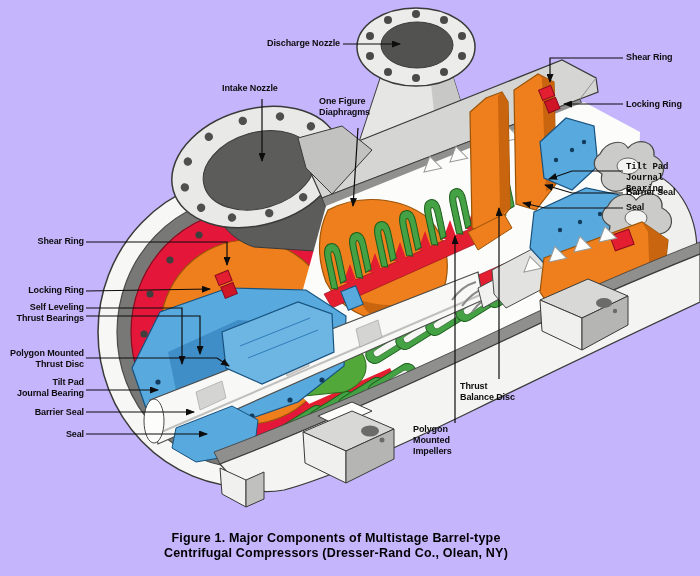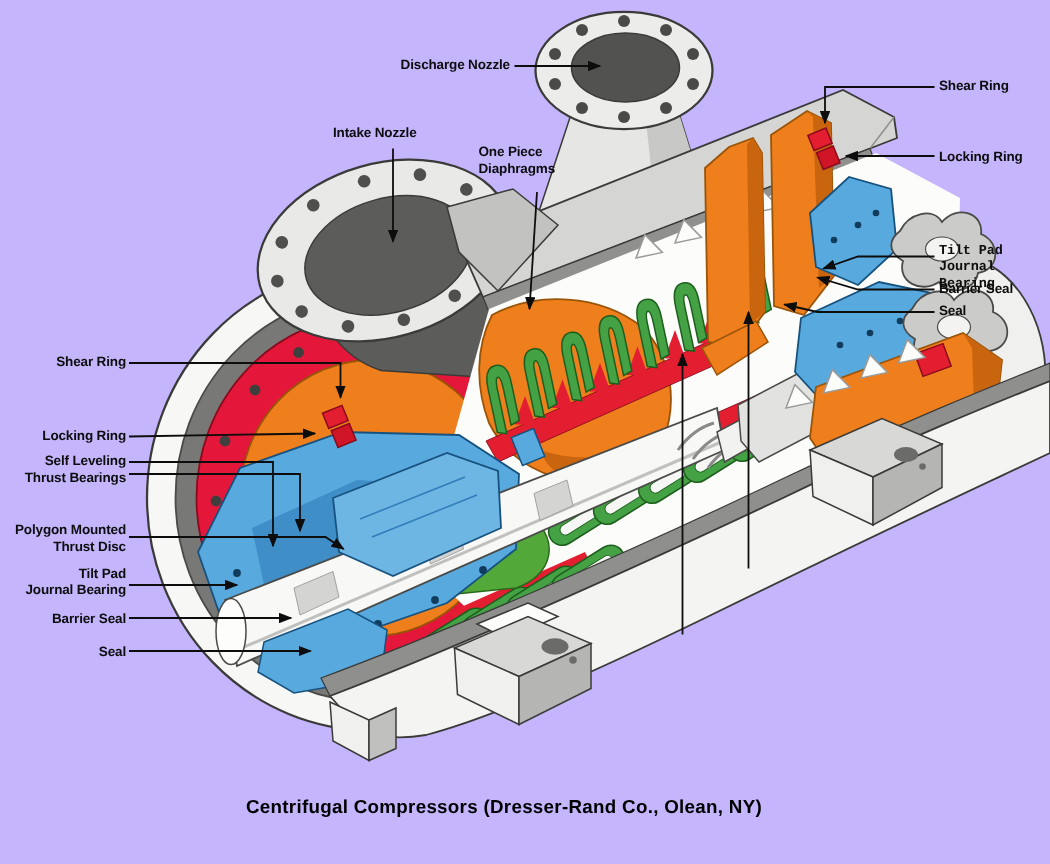--- a/index.html
+++ b/index.html
@@ -297,39 +297,45 @@
     <path d="M86,390 L158,390" marker-end="url(#arw)"></path>
     <path d="M86,412 L194,412" marker-end="url(#arw)"></path>
     <path d="M86,434 L207,434" marker-end="url(#arw)"></path>
     <path d="M499,379 L499,208" marker-end="url(#arw)"></path>
     <path d="M455,423 L455,236" marker-end="url(#arw)"></path>
   </g>
 </svg>
 
 <div class="lbl l" style="right:360px;top:38px;">Discharge Nozzle</div>
 <div class="lbl c" style="left:222px;top:83px;width:80px;">Intake Nozzle</div>
-<div class="lbl c" style="left:319px;top:96px;width:80px;">One Piece
+<div class="lbl c" style="left:319px;top:96px;width:80px;">One Figure
 Diaphragms</div>
 
 <div class="lbl r" style="left:626px;top:52px;">Shear Ring</div>
 <div class="lbl r" style="left:626px;top:99px;">Locking Ring</div>
 <div class="lbl r" style="left:626px;top:162px;font-family:Liberation Mono, monospace;">Tilt Pad Journal
 Bearing</div>
 <div class="lbl r" style="left:626px;top:187px;">Barrier Seal</div>
 <div class="lbl r" style="left:626px;top:202px;">Seal</div>
 
 <div class="lbl l" style="right:616px;top:236px;width:110px;">Shear Ring</div>
 <div class="lbl l" style="right:616px;top:285px;width:110px;">Locking Ring</div>
 <div class="lbl l" style="right:616px;top:302px;width:110px;">Self Leveling
 Thrust Bearings</div>
 <div class="lbl l" style="right:616px;top:348px;width:110px;">Polygon Mounted
 Thrust Disc</div>
 <div class="lbl l" style="right:616px;top:377px;width:110px;">Tilt Pad
 Journal Bearing</div>
 <div class="lbl l" style="right:616px;top:407px;width:110px;">Barrier Seal</div>
 <div class="lbl l" style="right:616px;top:429px;width:110px;">Seal</div>
 
+<div class="lbl c" style="left:460px;top:381px;width:80px;">Thrust
+Balance Disc</div>
+<div class="lbl c" style="left:413px;top:424px;width:80px;">Polygon
+Mounted
+Impellers</div>
 
 <div class="caption">
+  <div>Figure 1. Major Components of Multistage Barrel-type</div>
   <div>Centrifugal Compressors (Dresser-Rand Co., Olean, NY)</div>
 </div>
 
 </div>
 
 </body></html>

